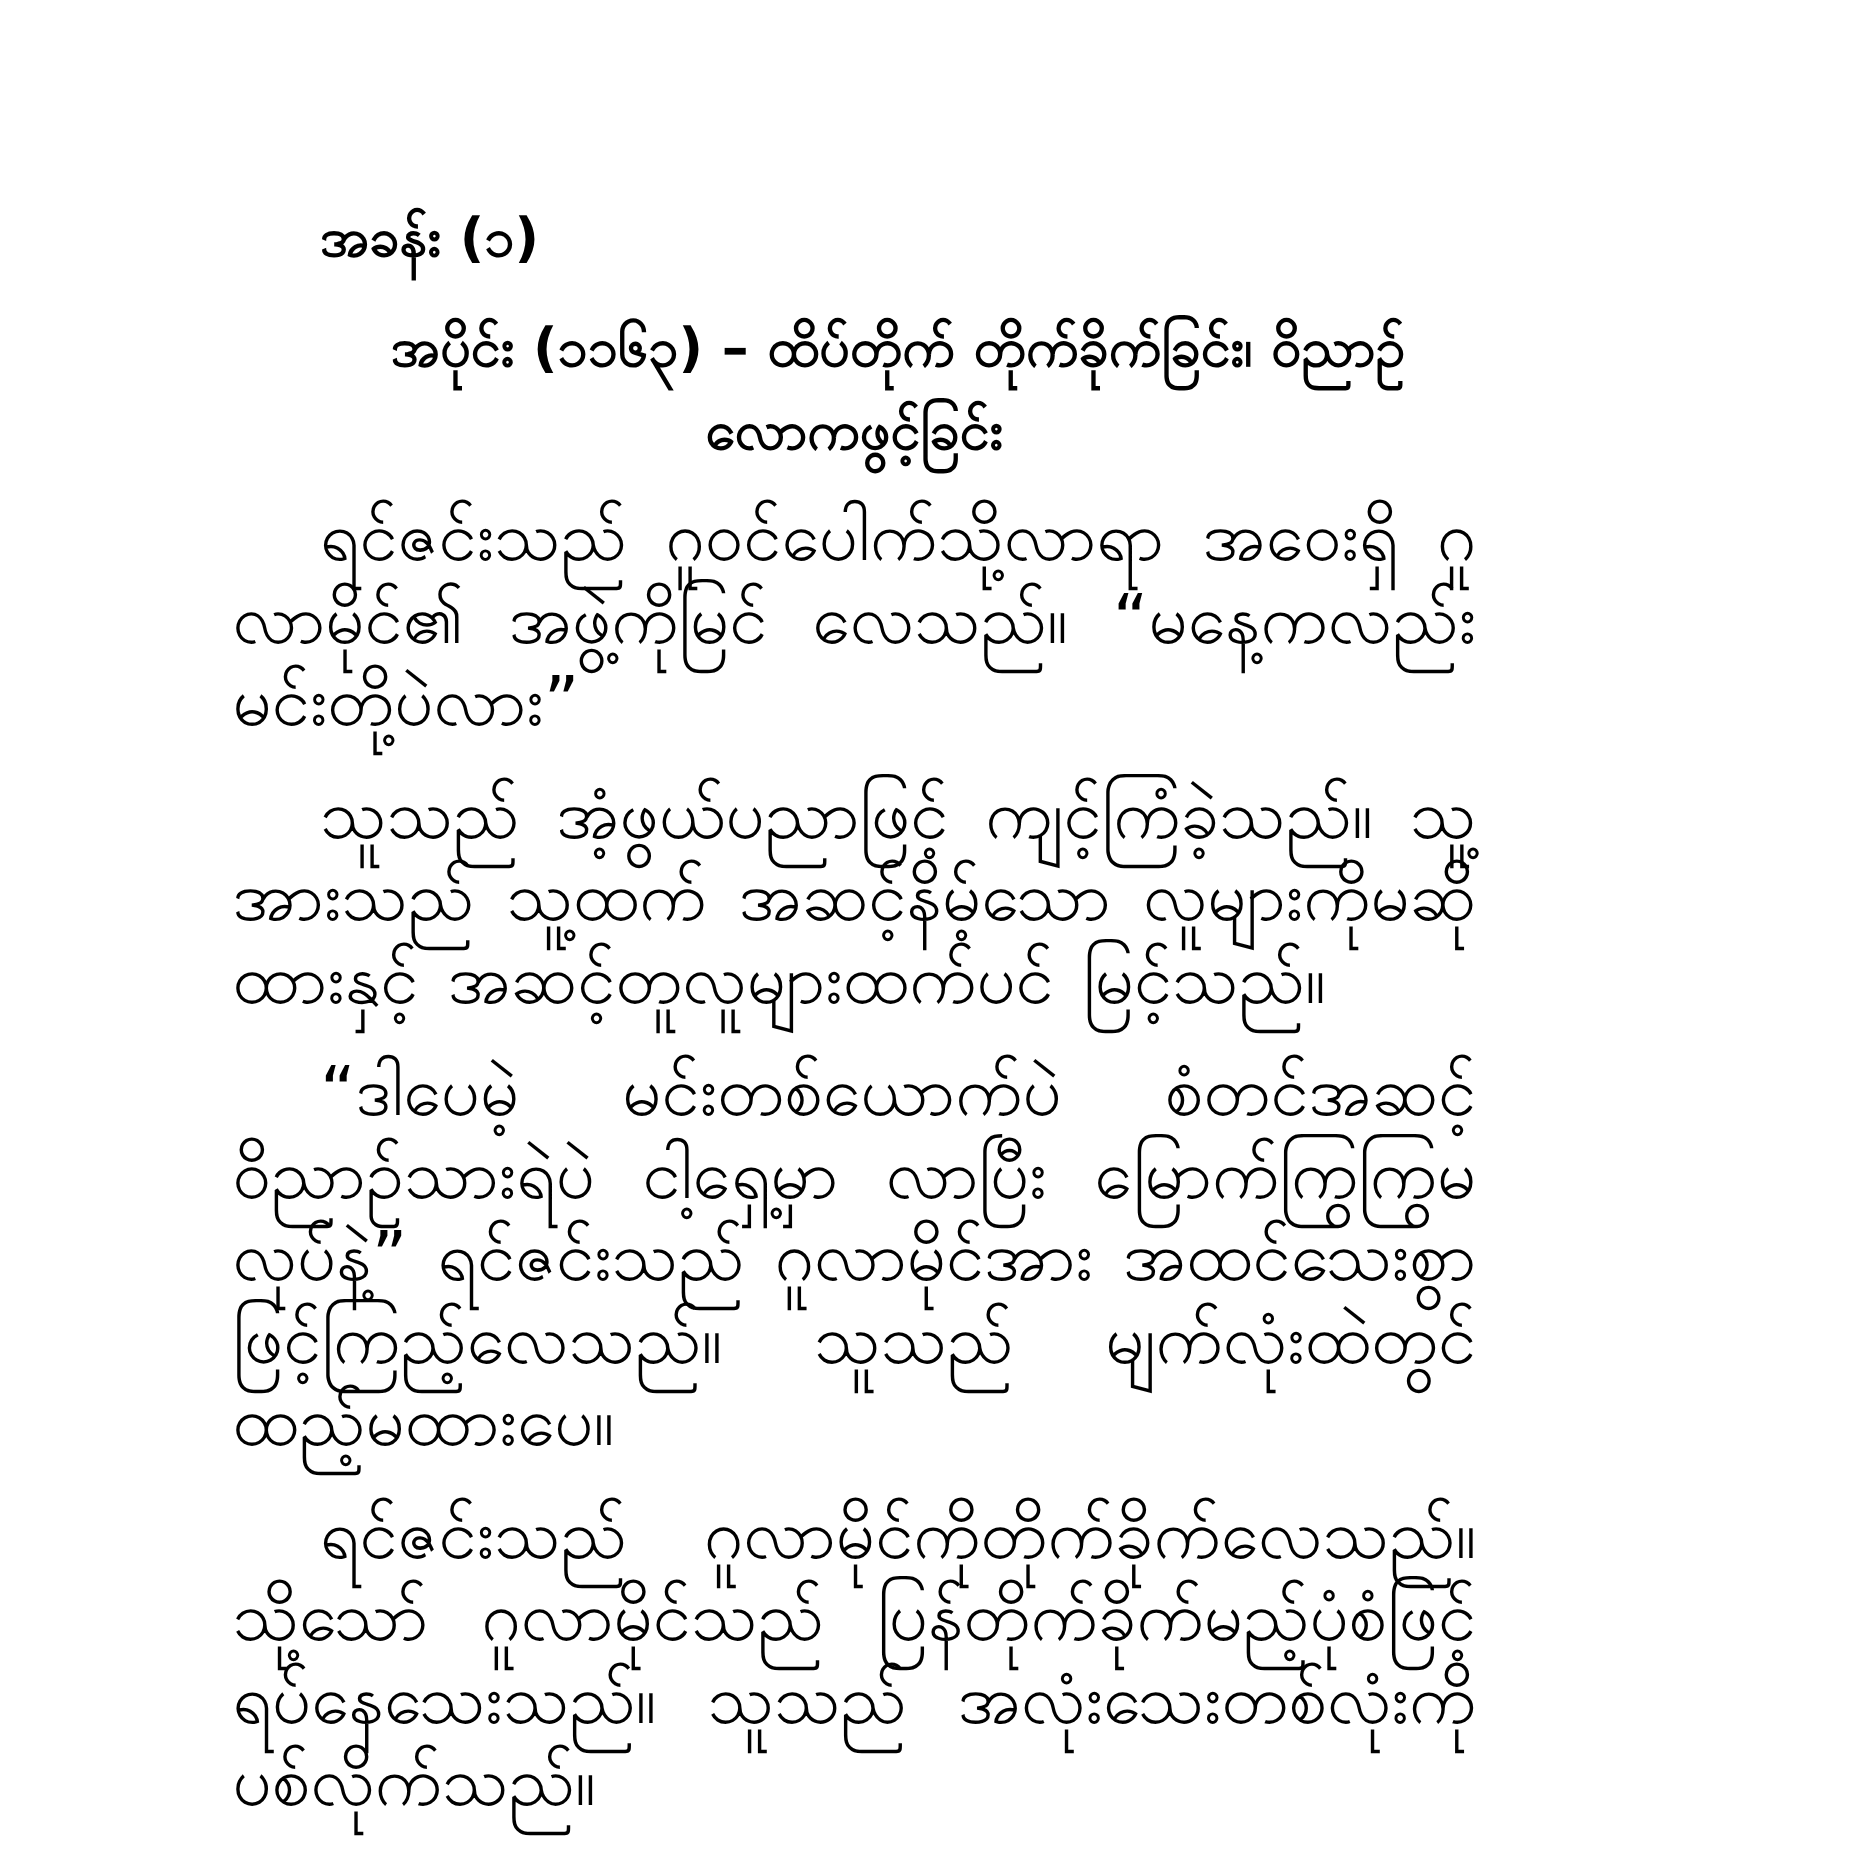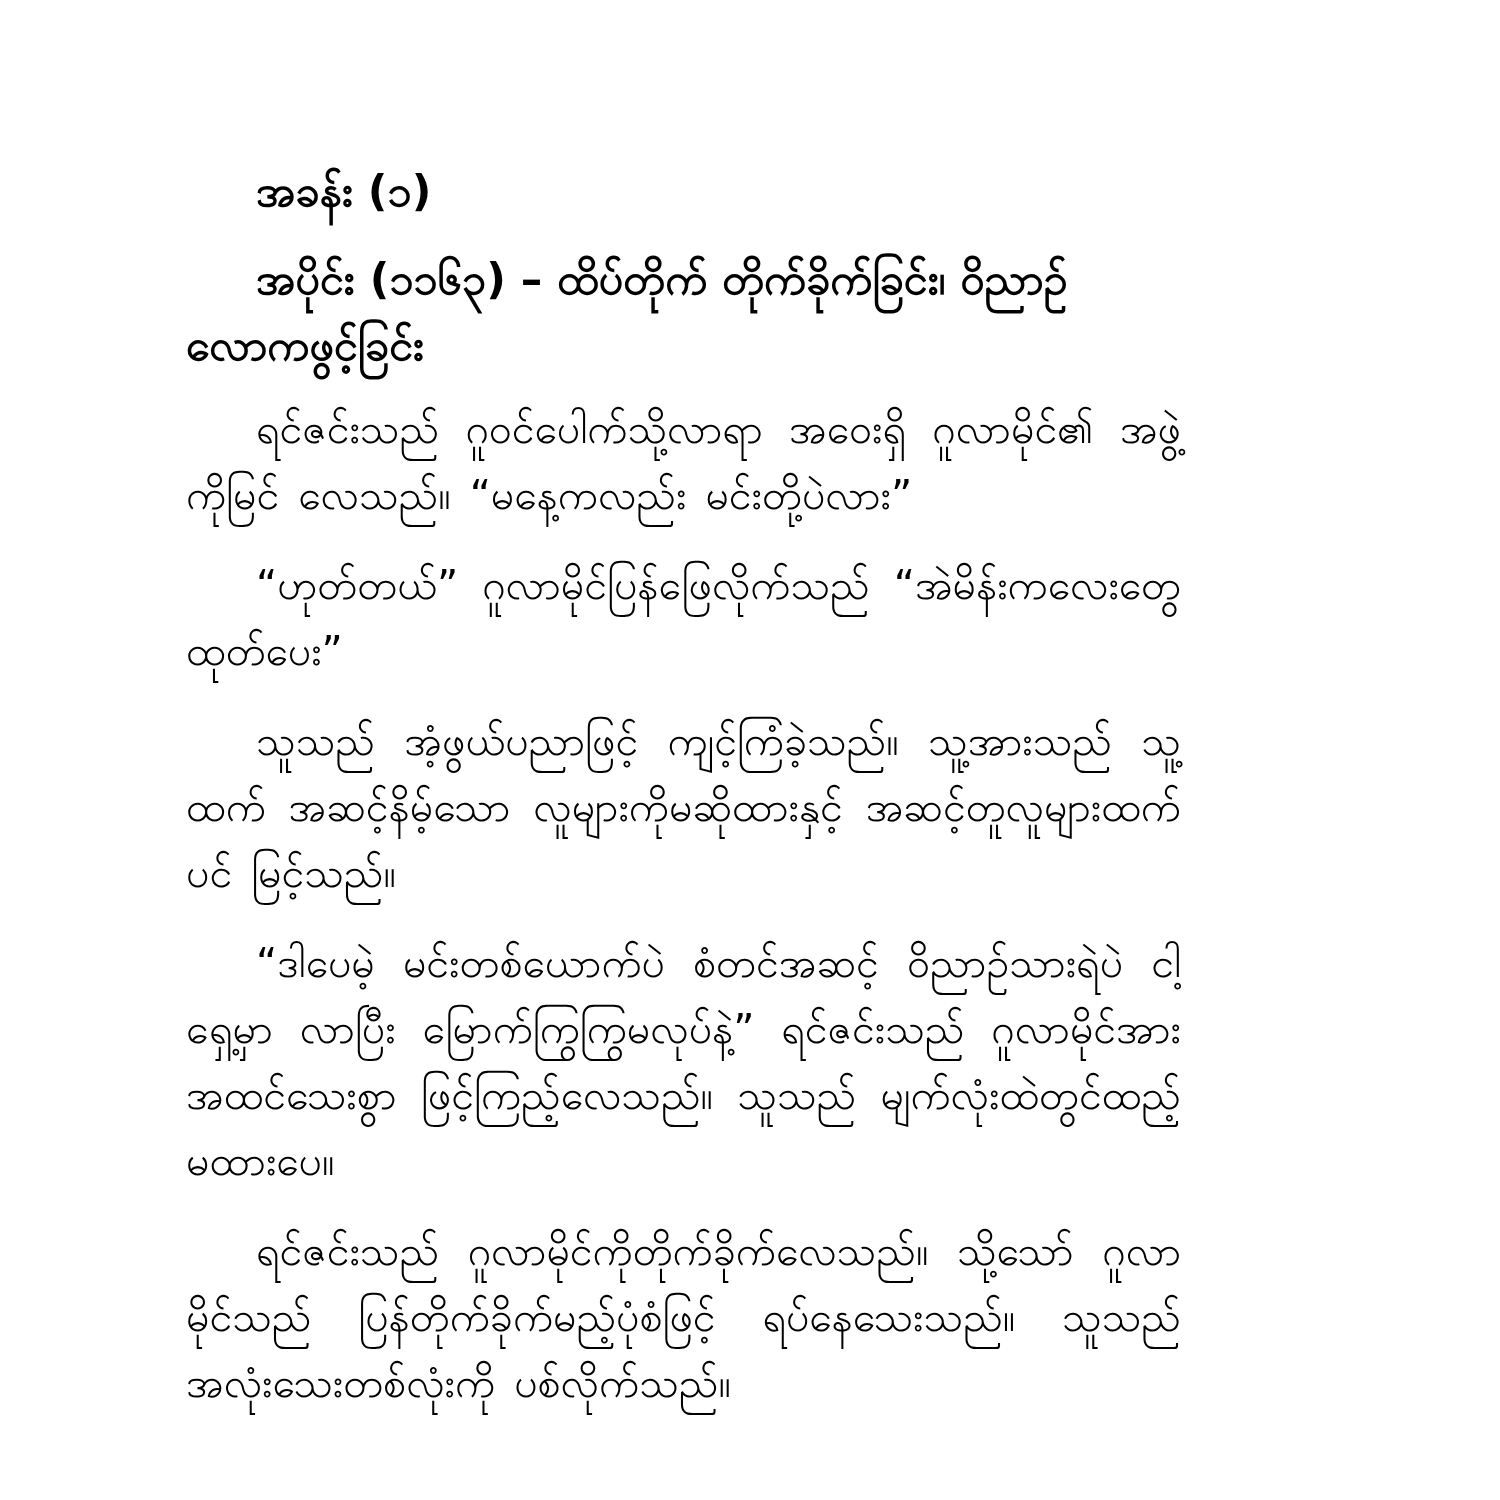--- a/index.html
+++ b/index.html
@@ -25,41 +25,41 @@
   .section-heading {
     font-weight: 700;
     font-size: 43px;
     line-height: 66px;
     text-indent: 70px;
     margin: 0 0 22px 0;
     letter-spacing: 0;
   }
   .section-heading {
     margin-bottom: 18px;
+    text-align: center;
   }
   .body-paragraph {
-    font-size: 41px;
+    font-size: 55px;
     line-height: 66px;
     text-align: justify;
     text-indent: 70px;
     margin: 0 0 24px 0;
     word-spacing: 6px;
   }
 </style>
 </head>
 <body>
 
 <div class="page">
   <h1 class="chapter-heading">အခန်း (၁)</h1>
 
   <h2 class="section-heading">အပိုင်း (၁၁၆၃) – ထိပ်တိုက် တိုက်ခိုက်ခြင်း၊ ဝိညာဉ်လောကဖွင့်ခြင်း</h2>
 
   <p class="body-paragraph">ရင်ဇင်းသည် ဂူဝင်ပေါက်သို့လာရာ အဝေးရှိ ဂူလာမိုင်၏ အဖွဲ့ကိုမြင် လေသည်။ “မနေ့ကလည်း မင်းတို့ပဲလား”</p>
 
-  <p class="body-paragraph">“ဟုတ်တယ်” ဂူလာမိုင်ပြန်ဖြေလိုက်သည် “အဲမိန်းကလေးတွေ ထုတ်ပေး”</p>
 
   <p class="body-paragraph">သူသည် အံ့ဖွယ်ပညာဖြင့် ကျင့်ကြံခဲ့သည်။ သူ့အားသည် သူ့ထက် အဆင့်နိမ့်သော လူများကိုမဆိုထားနှင့် အဆင့်တူလူများထက်ပင် မြင့်သည်။</p>
 
   <p class="body-paragraph">“ဒါပေမဲ့ မင်းတစ်ယောက်ပဲ စံတင်အဆင့် ဝိညာဉ်သားရဲပဲ ငါ့ရှေ့မှာ လာပြီး မြောက်ကြွကြွမလုပ်နဲ့” ရင်ဇင်းသည် ဂူလာမိုင်အား အထင်သေးစွာ ဖြင့်ကြည့်လေသည်။ သူသည် မျက်လုံးထဲတွင်ထည့်မထားပေ။</p>
 
 
 
   <p class="body-paragraph">ရင်ဇင်းသည် ဂူလာမိုင်ကိုတိုက်ခိုက်လေသည်။ သို့သော် ဂူလာမိုင်သည် ပြန်တိုက်ခိုက်မည့်ပုံစံဖြင့် ရပ်နေသေးသည်။ သူသည် အလုံးသေးတစ်လုံးကို ပစ်လိုက်သည်။</p>
 </div>
 

